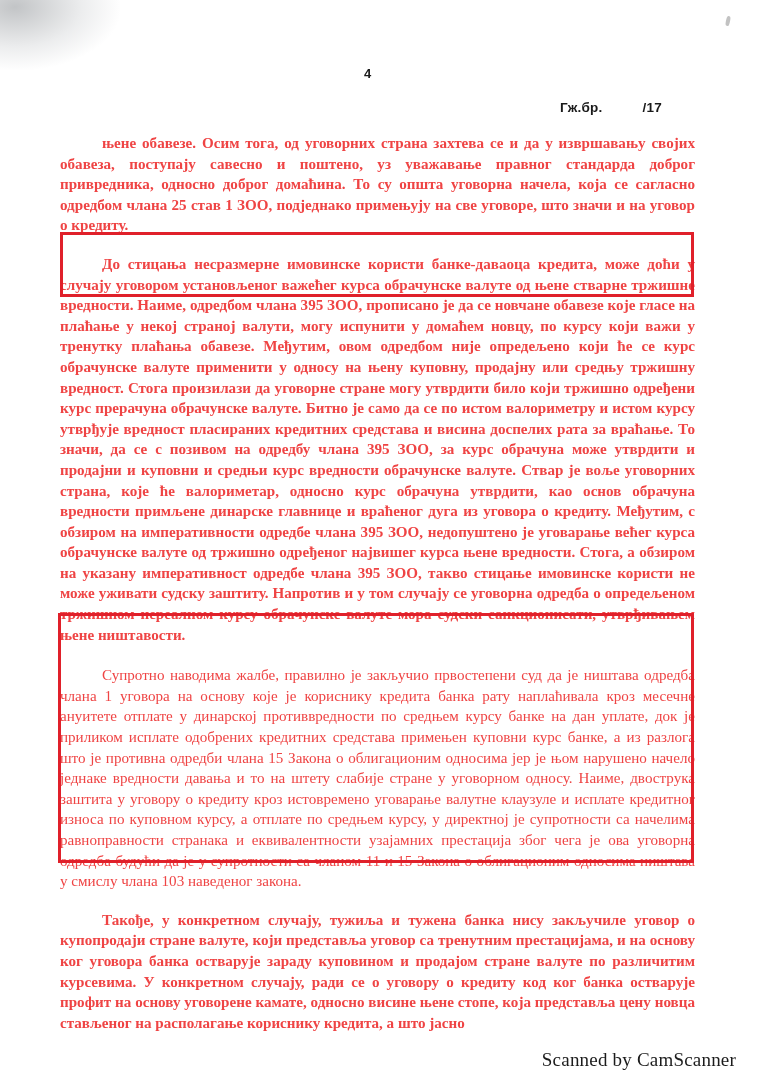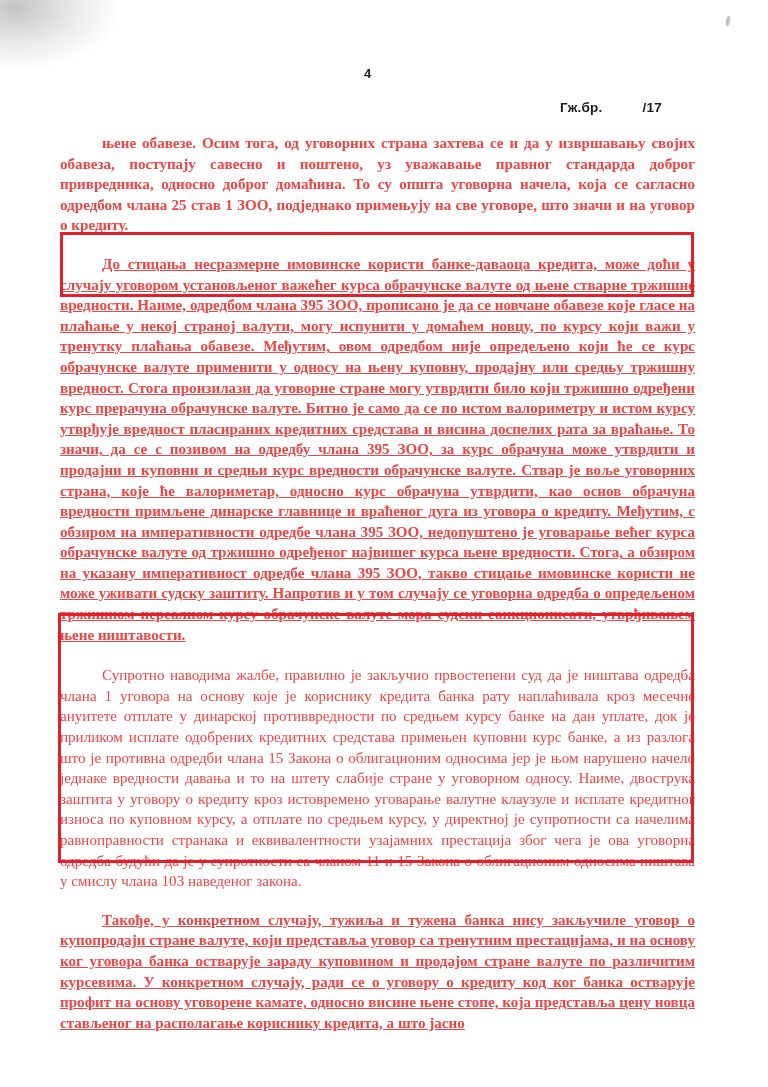--- a/index.html
+++ b/index.html
@@ -77,21 +77,20 @@
     text-indent: 42px;
     -webkit-font-smoothing: none;
   }
   .spacer-md { height: 18px; }
   .spacer-lg { height: 20px; }
   .para.p1 {
     font-weight: 600;
   }
   .para.p2, .para.p4 {
     font-weight: 600;
-    text-decoration: underline;
   }
 
   
   .redbox {
     position: absolute;
     border: 3px solid #e0202a;
     box-sizing: border-box;
     pointer-events: none;
   }
   #redbox-1 {
@@ -146,14 +145,15 @@
     <div class="spacer-md"></div>
 
     <p class="para p4">Такође, у конкретном случају, тужиља и тужена банка нису закључиле уговор о купопродаји стране валуте, који представља уговор са тренутним престацијама, и на основу ког уговора банка остварује зараду куповином и продајом стране валуте по различитим курсевима. У конкретном случају, ради се о уговору о кредиту код ког банка остварује профит на основу уговорене камате, односно висине њене стопе, која представља цену новца стављеног на располагање кориснику кредита, а што јасно</p>
 
   </div>
 
   <div class="redbox" id="redbox-1"></div>
 
   <div class="redbox" id="redbox-2"></div>
 
+  <div class="watermark">Scanned by CamScanner</div>
 
 </div>
 
 </body></html>

